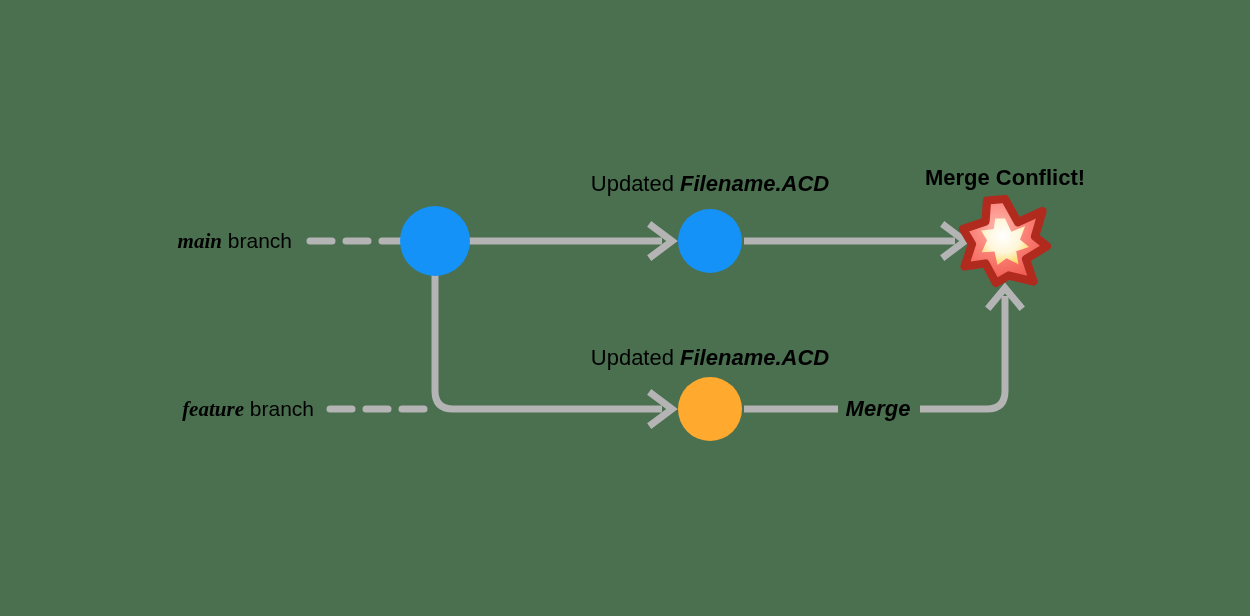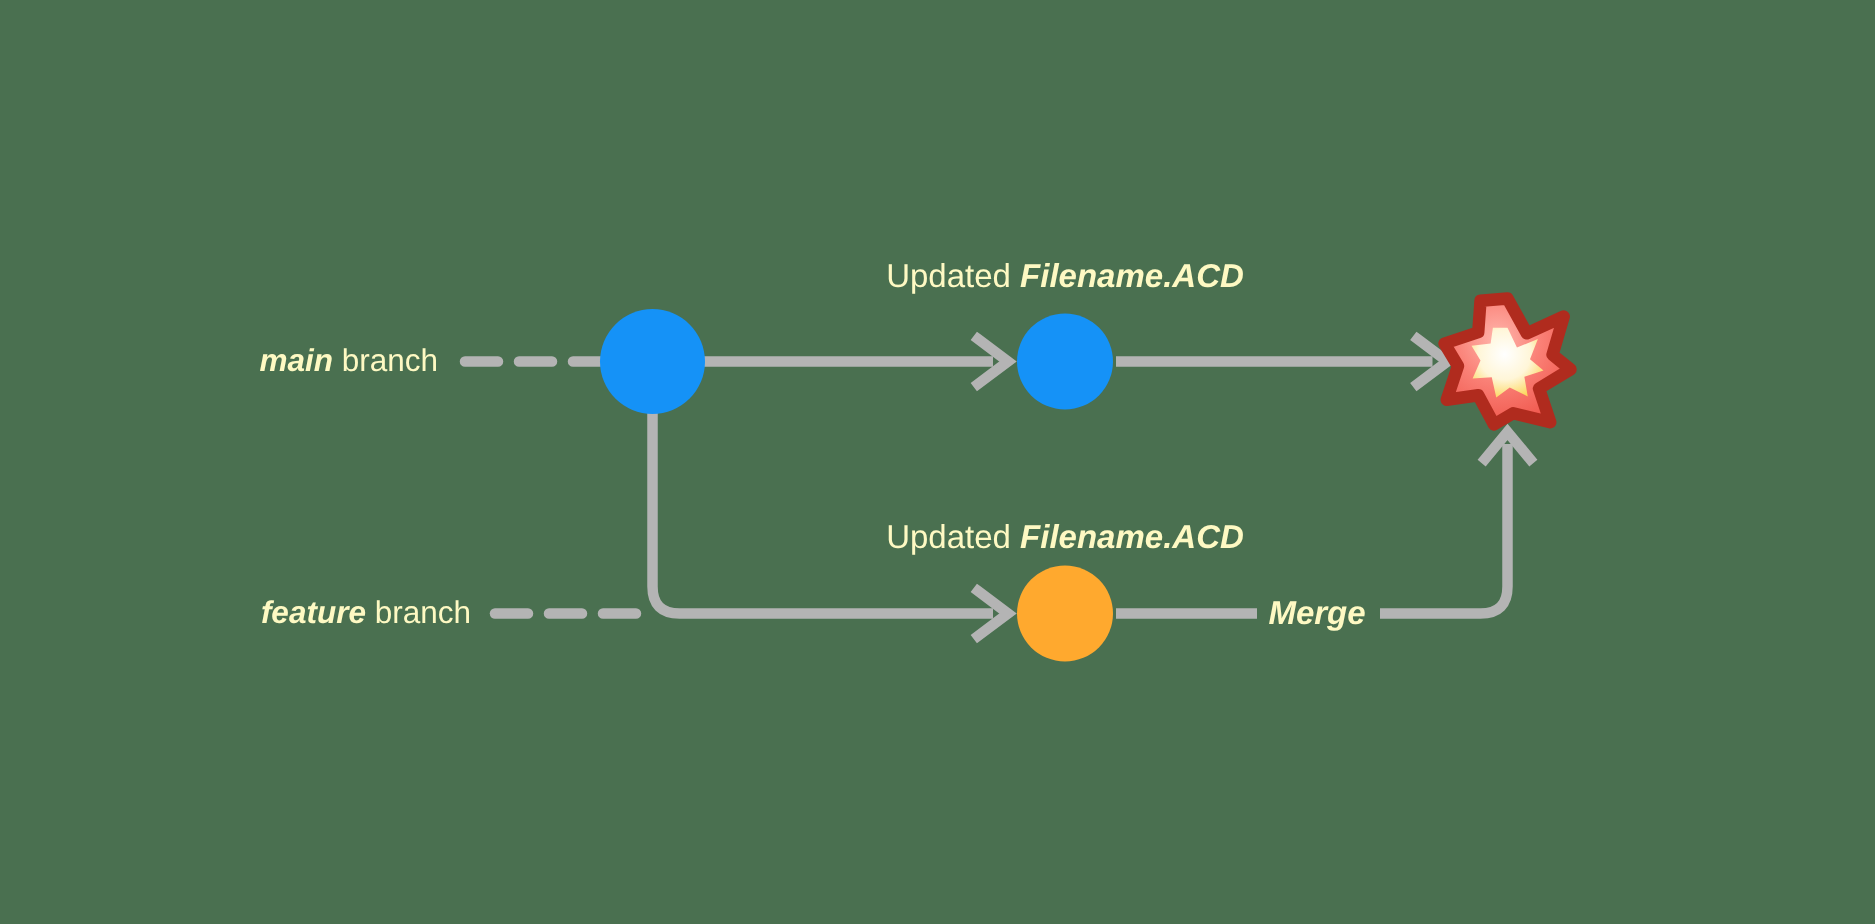--- a/index.html
+++ b/index.html
@@ -20,31 +20,32 @@
   }
   #diagram-svg {
     position: absolute;
     left: 0;
     top: 0;
     width: 1250px;
     height: 616px;
   }
   .lbl {
     position: absolute;
-    color: #fef9c3;
+    color: #000000;
     white-space: nowrap;
     line-height: 1;
   }
   .lbl-branch {
     font-size: 21px;
     font-weight: 400;
   }
   .lbl-branch .em {
     font-style: italic;
     font-weight: 700;
+    font-family: Liberation Serif, serif;
   }
   .lbl-update {
     font-size: 22px;
     font-weight: 400;
   }
   .lbl-update .em {
     font-style: italic;
     font-weight: 700;
   }
   .lbl-strong {
@@ -114,14 +115,15 @@
   <div class="lbl lbl-update anchor-c" style="left:710px; top:184px;">
     <span>Updated </span><span class="em">Filename.ACD</span>
   </div>
 
   <div class="lbl lbl-update anchor-c" style="left:710px; top:358px;">
     <span>Updated </span><span class="em">Filename.ACD</span>
   </div>
 
   <div class="lbl lbl-strong anchor-c" style="left:878px; top:409px;font-style:italic;">Merge</div>
 
+  <div class="lbl lbl-strong anchor-c" style="left:1005px; top:178px;">Merge Conflict!</div>
 
 </div>
 
 </body></html>

